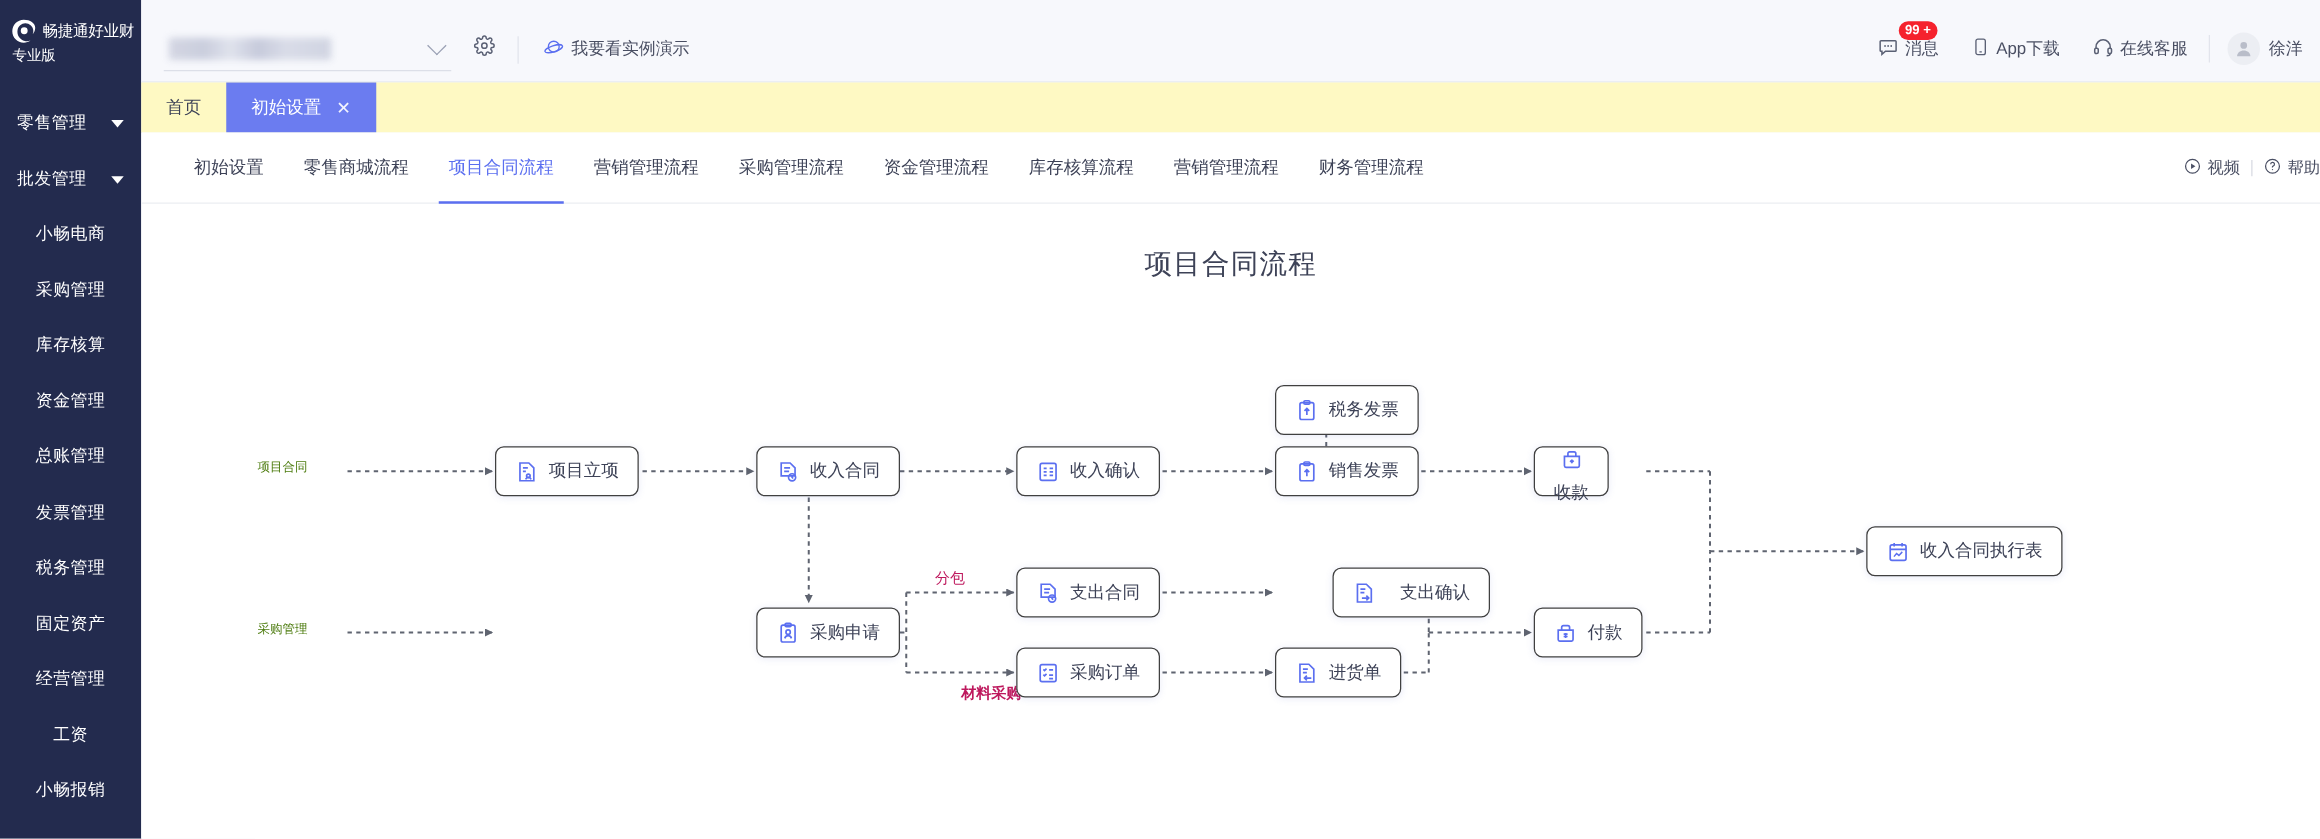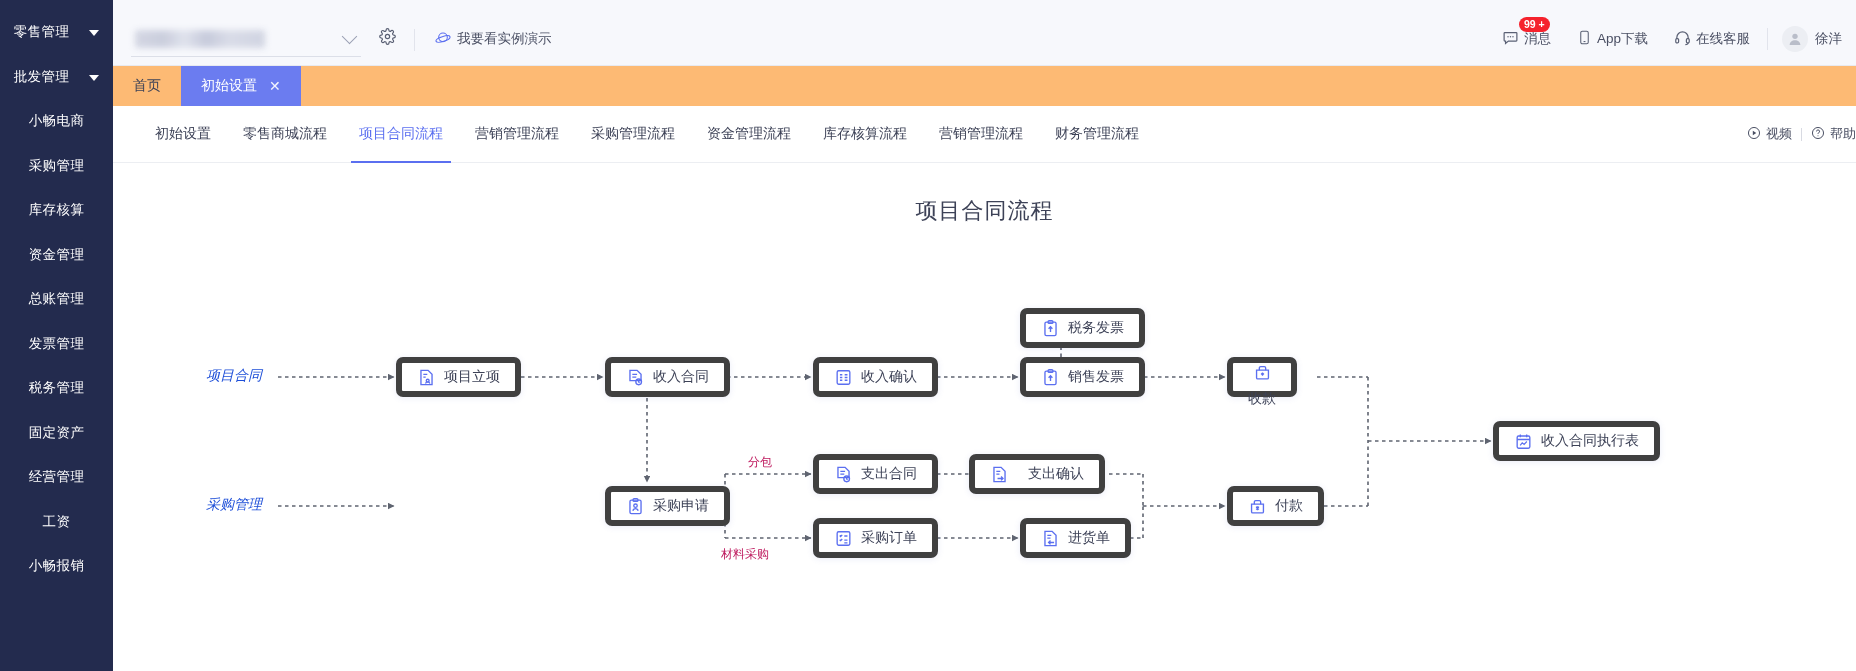--- a/index.html
+++ b/index.html
@@ -89,21 +89,21 @@
   .avatar {
     width: 26px; height: 26px; border-radius: 50%; background: #eceef3;
     display: flex; align-items: center; justify-content: center;
     margin-left: 14px;
   }
   .uname { font-size: 13.5px; color: #4a4f63; margin-left: 7px; white-space: nowrap; }
 
   
   .tabstrip {
     position: absolute; left: 113px; top: 66px; right: 0; height: 40px;
-    background: #fdba74; display: flex; align-items: flex-end;
+    background: #fef9c3; display: flex; align-items: flex-end;
   }
   .tab {
     height: 40px; display: flex; align-items: center; padding: 0 20px;
     font-size: 14px; color: #3d4257; cursor: pointer;
   }
   .tab.active {
     background: #6b7cf0; color: #ffffff;
   }
   .tab .x { margin-left: 12px; font-size: 14px; opacity: .92; }
 
@@ -135,40 +135,55 @@
 
   .flow-title {
     text-align: center; font-size: 22px; color: #3d4257;
     margin-top: 33px; letter-spacing: 1px;
   }
 
   
   .canvas { position: relative; width: 100%; height: 420px; }
   .node {
     position: absolute; height: 40px; background: #ffffff;
-    border: 6px solid #404040; border-radius: 7px;
+    border: 1px solid #404040; border-radius: 7px;
     box-shadow: 0 1px 6px rgba(90,105,200,.13);
     display: flex; align-items: center; gap: 8px; padding: 0 15px;
     font-size: 14px; color: #3d4257; white-space: nowrap; cursor: pointer;
   }
   .node .ic { display: flex; align-items: center; }
   .rowlabel {
-    position: absolute; font-size: 14px; color: #1d4ed8; white-space: nowrap; font-style: italic;
+    position: absolute; font-size: 10px; color: #4d7c0f; white-space: nowrap;
   }
   .edgelabel {
     position: absolute; font-size: 12px; color: #be185d; white-space: nowrap;
   }
   svg.wires { position: absolute; left: 0; top: 0; width: 100%; height: 420px; pointer-events: none; }
 </style>
 </head>
 <body>
 
 <div class="app">
 
   <div class="sidebar">
+    <div class="brand">
+      <div class="brand-row">
+        <span class="logo-mark">
+          <svg width="22" height="22" viewBox="0 0 24 24">
+            <path d="M12 2 C6.5 2 2 6.5 2 12 C2 17.5 6.5 22 12 22 C14.2 22 16.2 21.3 17.8 20.1
+                     C16.2 20.8 14.6 21 13 20.6 C8.6 19.6 5.8 15.4 6.6 11 C7.2 7.6 10 5.2 13.3 5.1
+                     C16.8 5 19.8 7.6 20.3 11 C20.5 12.3 20.3 13.5 19.8 14.6 C21.2 13.2 22 11.2 22 9
+                     C22 5 17.6 2 12 2 Z" fill="#ffffff"></path>
+            <circle cx="12.4" cy="11.6" r="3" fill="#ffffff"></circle>
+          </svg>
+        </span>
+        <span class="brand-name">畅捷通好业财</span>
+      </div>
+      <div class="brand-sub">专业版</div>
+    </div>
     <div class="side-menu">
       <div class="side-item">
         <span>零售管理</span>
         <span class="caret-dn"></span>
       </div>
       <div class="side-item">
         <span>批发管理</span>
         <span class="caret-dn"></span>
       </div>
       <div class="side-item">
@@ -401,21 +416,21 @@
           <line x1="1255" y1="280" x2="1255" y2="215" marker-end="none"></line>
 
           <line x1="1255" y1="215" x2="1378" y2="215"></line>
         </g>
       </svg>
 
       <div class="rowlabel" style="left:93px; top:141px;">项目合同</div>
       <div class="rowlabel" style="left:93px; top:270px;">采购管理</div>
 
       <div class="edgelabel" style="left:635px; top:228px;">分包</div>
-      <div class="edgelabel" style="left:608px; top:320px;">材料采购</div>
+      <div class="edgelabel" style="left:656px; top:320px;font-weight:bold;">材料采购</div>
 
       <div class="node" style="left:283px; top:131px;">
         <span class="ic">
           <svg width="19" height="19" viewBox="0 0 24 24" fill="none" stroke="#5b6ff0" stroke-width="1.7">
             <path d="M5 3h9l5 5v13H5z"></path>
               <path d="M8 8h5M8 11.5h3"></path>
             <circle cx="13.5" cy="16" r="1.8"></circle>
               <path d="M10.7 19.6c.5-1.3 1.5-2 2.8-2s2.3.7 2.8 2"></path>
           </svg>
         </span>
@@ -505,21 +520,21 @@
           <svg width="19" height="19" viewBox="0 0 24 24" fill="none" stroke="#5b6ff0" stroke-width="1.7">
             <path d="M5 3h9l5 5v8H5z"></path>
               <path d="M8 8h6M8 11.5h5"></path>
             <circle cx="16" cy="17.5" r="3.6"></circle>
               <path d="M16 15.8v1.8l1.2.9"></path>
           </svg>
         </span>
         <span>支出合同</span>
       </div>
 
-      <div class="node" style="left:856px; top:228px;gap:19px;">
+      <div class="node" style="left:953px; top:228px;gap:19px;">
         <span class="ic">
           <svg width="19" height="19" viewBox="0 0 24 24" fill="none" stroke="#5b6ff0" stroke-width="1.7">
             <path d="M5 3h9l5 5v13H5z"></path>
               <path d="M8 8h5M8 11.5h4"></path>
             <path d="M9.5 17h7M14 14.6l2.4 2.4-2.4 2.4"></path>
           </svg>
         </span>
         <span>支出确认</span>
       </div>
 

